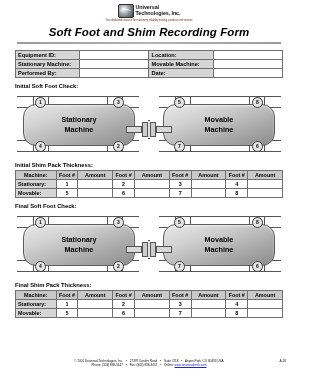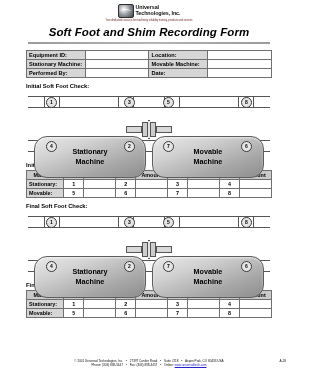--- a/index.html
+++ b/index.html
@@ -1,20 +1,20 @@
 <!DOCTYPE html>
 <html><head>
 <meta charset="utf-8">
 <style>
   html,body{margin:0;padding:0;}
   body{
     width:298px;height:386px;overflow:hidden;background:#fff;
     font-family:"Liberation Sans",sans-serif;color:#000;
   }
-  .page{position:relative;width:298px;height:382px;box-sizing:border-box;padding:0 26px;}
+  .page{position:relative;width:298px;height:382px;box-sizing:border-box;padding:0 15px;}
 
   
   .logo-wrap{display:flex;justify-content:center;align-items:flex-start;padding-top:4px;}
   .logo{display:flex;flex-direction:column;align-items:center;}
   .logo-row{display:flex;align-items:center;gap:2px;}
   .logo-mark{
     width:14px;height:12px;border-radius:2px;
     background:radial-gradient(circle at 35% 35%,#fff 0%,#9aa0a6 45%,#3c4043 100%);
     border:1px solid #2b2b2b;position:relative;flex:0 0 auto;
   }
@@ -48,21 +48,20 @@
 
   
   .diagram{position:relative;height:66px;}
   .mach{
     position:absolute;top:13px;width:110px;height:40px;border-radius:13px;
     background:linear-gradient(160deg,#e9e9e9 0%,#d2d2d2 30%,#a8a8a8 70%,#8d8d8d 100%);
     border:1px solid #5d5d5d;
     display:flex;align-items:center;justify-content:center;text-align:center;
     font-size:7.2px;font-weight:bold;line-height:1.35;color:#000;
     box-shadow:inset 0 1px 2px rgba(255,255,255,.6);
-    margin-top:32px;
   }
   .mach.left{left:8px;}
   .mach.right{right:8px;}
 
   
   .foot-bar{position:absolute;height:10px;border-top:1px solid #555;border-bottom:1px solid #555;background:#fff;}
   .foot-bar.top{top:5px;}
   .foot-bar.bot{bottom:5px;}
   .foot-bar.l{left:2px;width:122px;}
   .foot-bar.r{right:2px;width:122px;}

